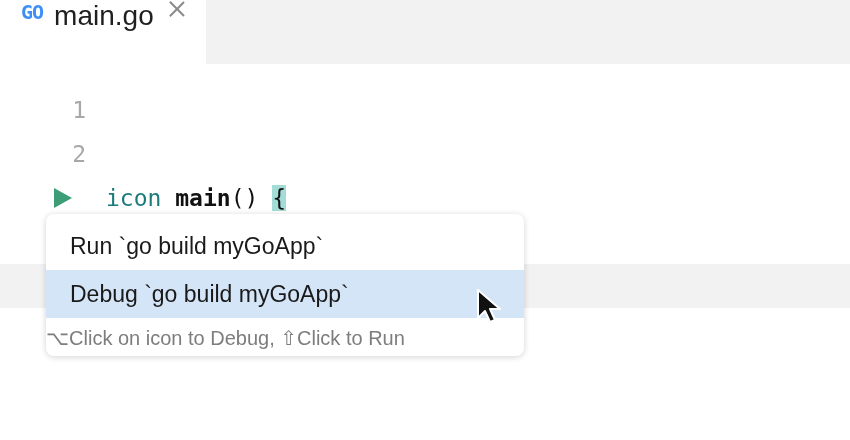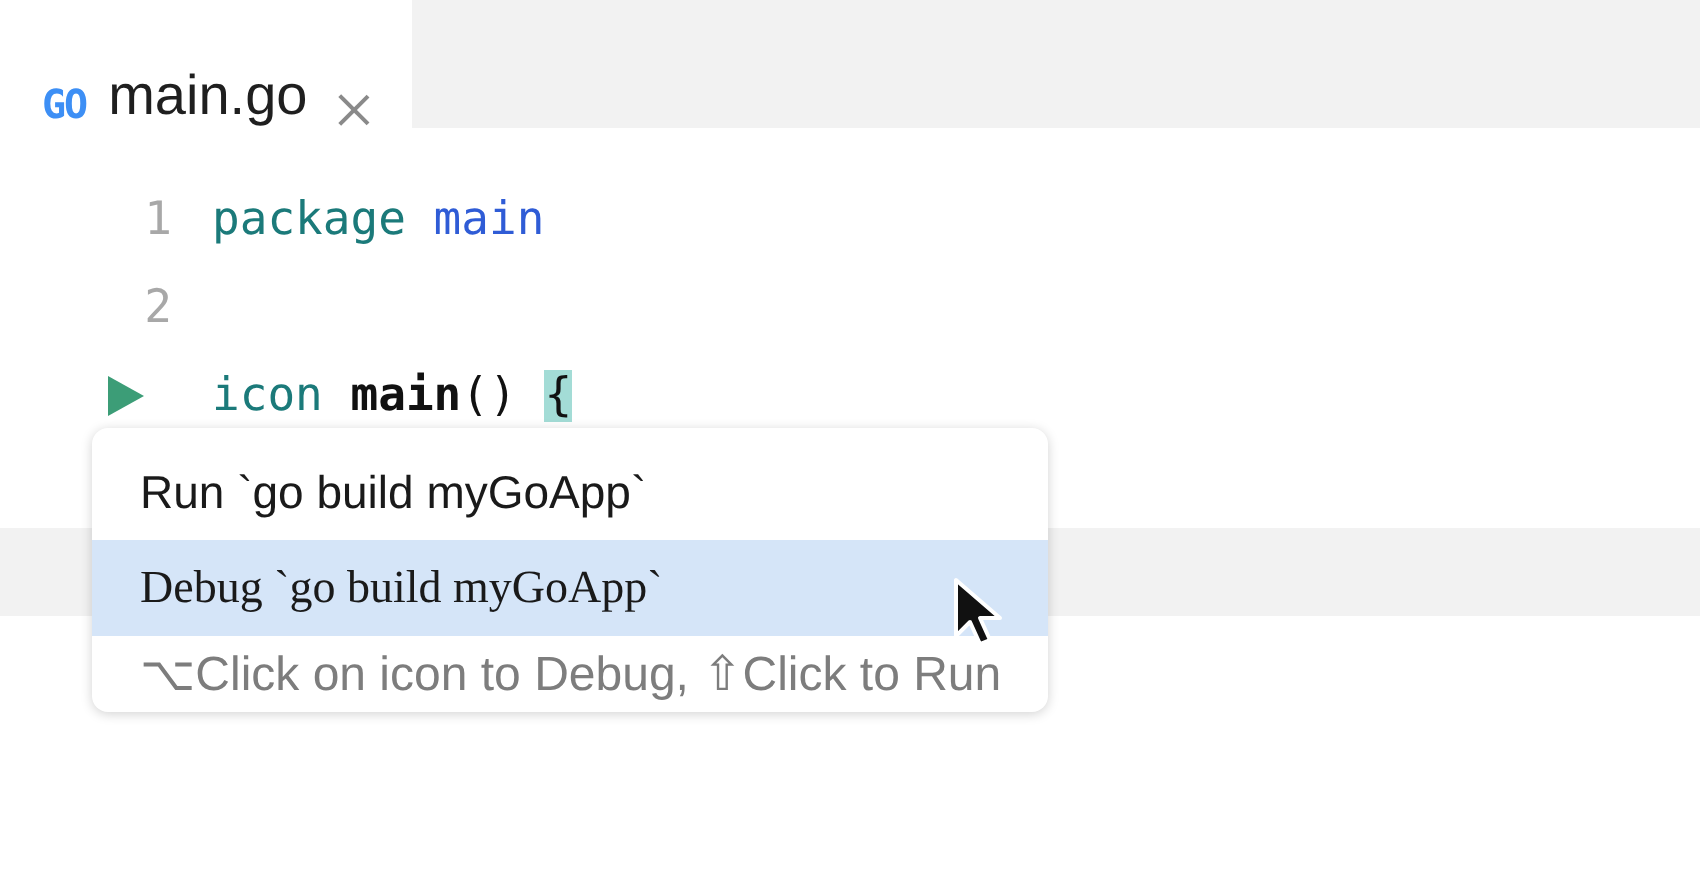--- a/index.html
+++ b/index.html
@@ -4,21 +4,21 @@
 <style>
   html, body { margin: 0; padding: 0; }
   body {
     width: 850px; height: 440px; overflow: hidden; position: relative;
     background: #ffffff;
     font-family: "Liberation Sans", sans-serif;
   }
   .tabbar { position: absolute; left: 0; top: 0; width: 850px; height: 64px; background: #f2f2f2; }
   .tab {
     position: absolute; left: 0; top: 0; width: 206px; height: 64px; background: #ffffff;
-    display: flex; align-items: flex-end; box-sizing: border-box; padding-left: 21px;
+    display: flex; align-items: flex-start; box-sizing: border-box; padding-left: 21px;
   }
   .tab-go {
     font-family: "DejaVu Sans Mono", monospace; font-weight: bold; font-size: 20px;
     color: #3d8ff5; letter-spacing: -1px; margin-right: 11px;
   }
   .tab-name { font-size: 28px; color: #1f1f1f; margin-right: 14px; }
   .tab-close { width: 18px; height: 18px; position: relative; cursor: pointer; }
   .tab-close::before, .tab-close::after {
     content: ""; position: absolute; left: 8px; top: -1px; width: 1.6px; height: 20px; background: #8a8a8a;
   }
@@ -49,54 +49,53 @@
     background: #ffffff; border-radius: 8px;
     box-shadow: 0 1px 6px rgba(0,0,0,0.18); overflow: hidden;
   }
   .popup-item {
     position: absolute; left: 0; width: 478px; height: 48px; box-sizing: border-box;
     padding-left: 24px; font-size: 23px; line-height: 48px; color: #1a1a1a; cursor: pointer;
   }
   .popup-item.sel { background: #d5e5f8; }
   .popup-hint {
     position: absolute; left: 0; top: 106px; width: 478px; height: 36px;
-    padding-left: 24px; box-sizing: border-box; font-size: 24px; line-height: 36px; color: #7d7d7d;
+    box-sizing: border-box; font-size: 20px; line-height: 36px; color: #7d7d7d;
   }
   .cursor { position: absolute; left: 476px; top: 288px; width: 26px; height: 38px; }
 </style>
 </head>
 <body>
 
 <div class="tabbar">
   <div class="tab">
     <span class="tab-go">GO</span>
     <span class="tab-name">main.go</span>
     <span class="tab-close"></span>
   </div>
 </div>
 
 <div class="editor">
   <div class="current-line"></div>
 
   <div class="line" style="top:24px;">
     <span class="gutter-num">1</span>
-    <span class="code"><span class="kw">package</span> <span class="ident-pkg">main</span></span>
   </div>
 
   <div class="line" style="top:68px;">
     <span class="gutter-num">2</span>
   </div>
 
   <div class="line" style="top:112px;">
     <span class="run-icon"></span>
     <span class="code"><span class="kw">icon</span> <span class="fn">main</span><span class="punc">()</span> <span class="brace-match">{</span></span>
   </div>
 </div>
 
 <div class="popup">
   <div class="popup-item" style="top:8px;">Run `go build myGoApp`</div>
-  <div class="popup-item sel" style="top:56px;font-family:Liberation Serif, serif;">Debug `go build myGoApp`</div>
+  <div class="popup-item sel" style="top:56px;">Debug `go build myGoApp`</div>
   <div class="popup-hint">⌥Click on icon to Debug, ⇧Click to Run</div>
 </div>
 
 <svg class="cursor" viewBox="0 0 26 38">
   <path d="M2 2 L2 30 L9 23 L14 34 L19 32 L14 21 L24 21 Z" fill="#111" stroke="#fff" stroke-width="2" stroke-linejoin="round"></path>
 </svg>
 
 </body></html>

